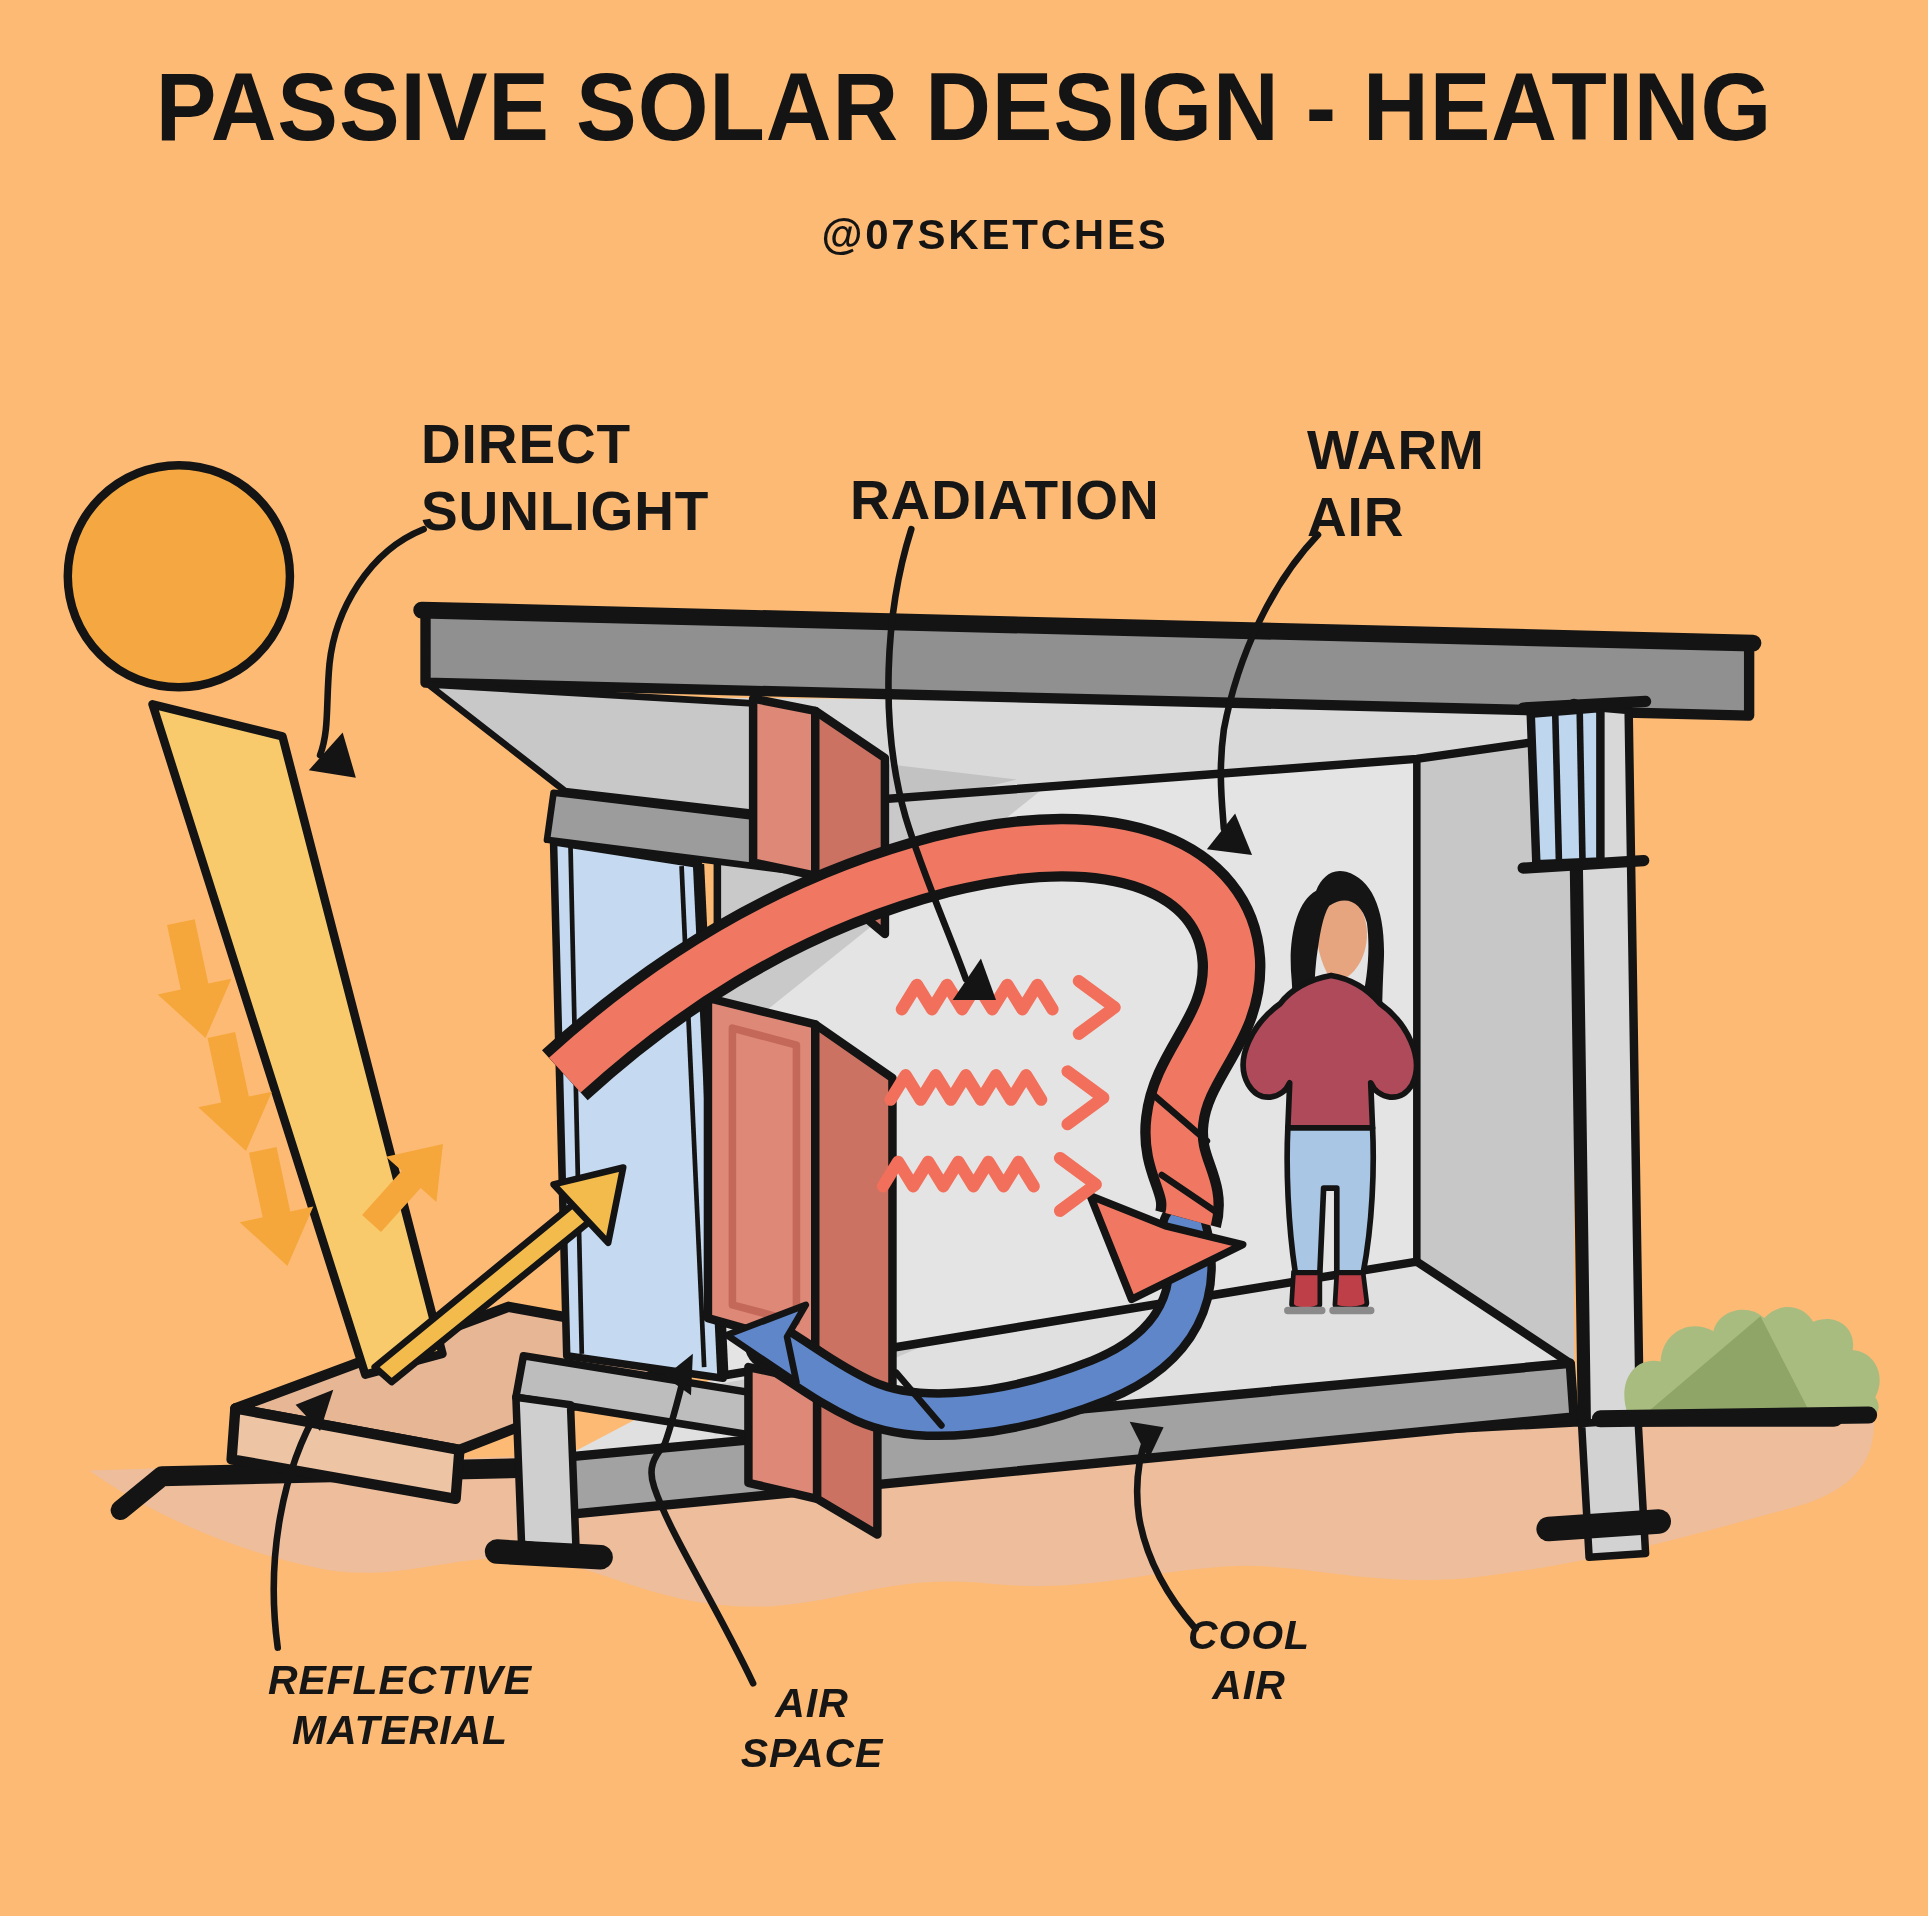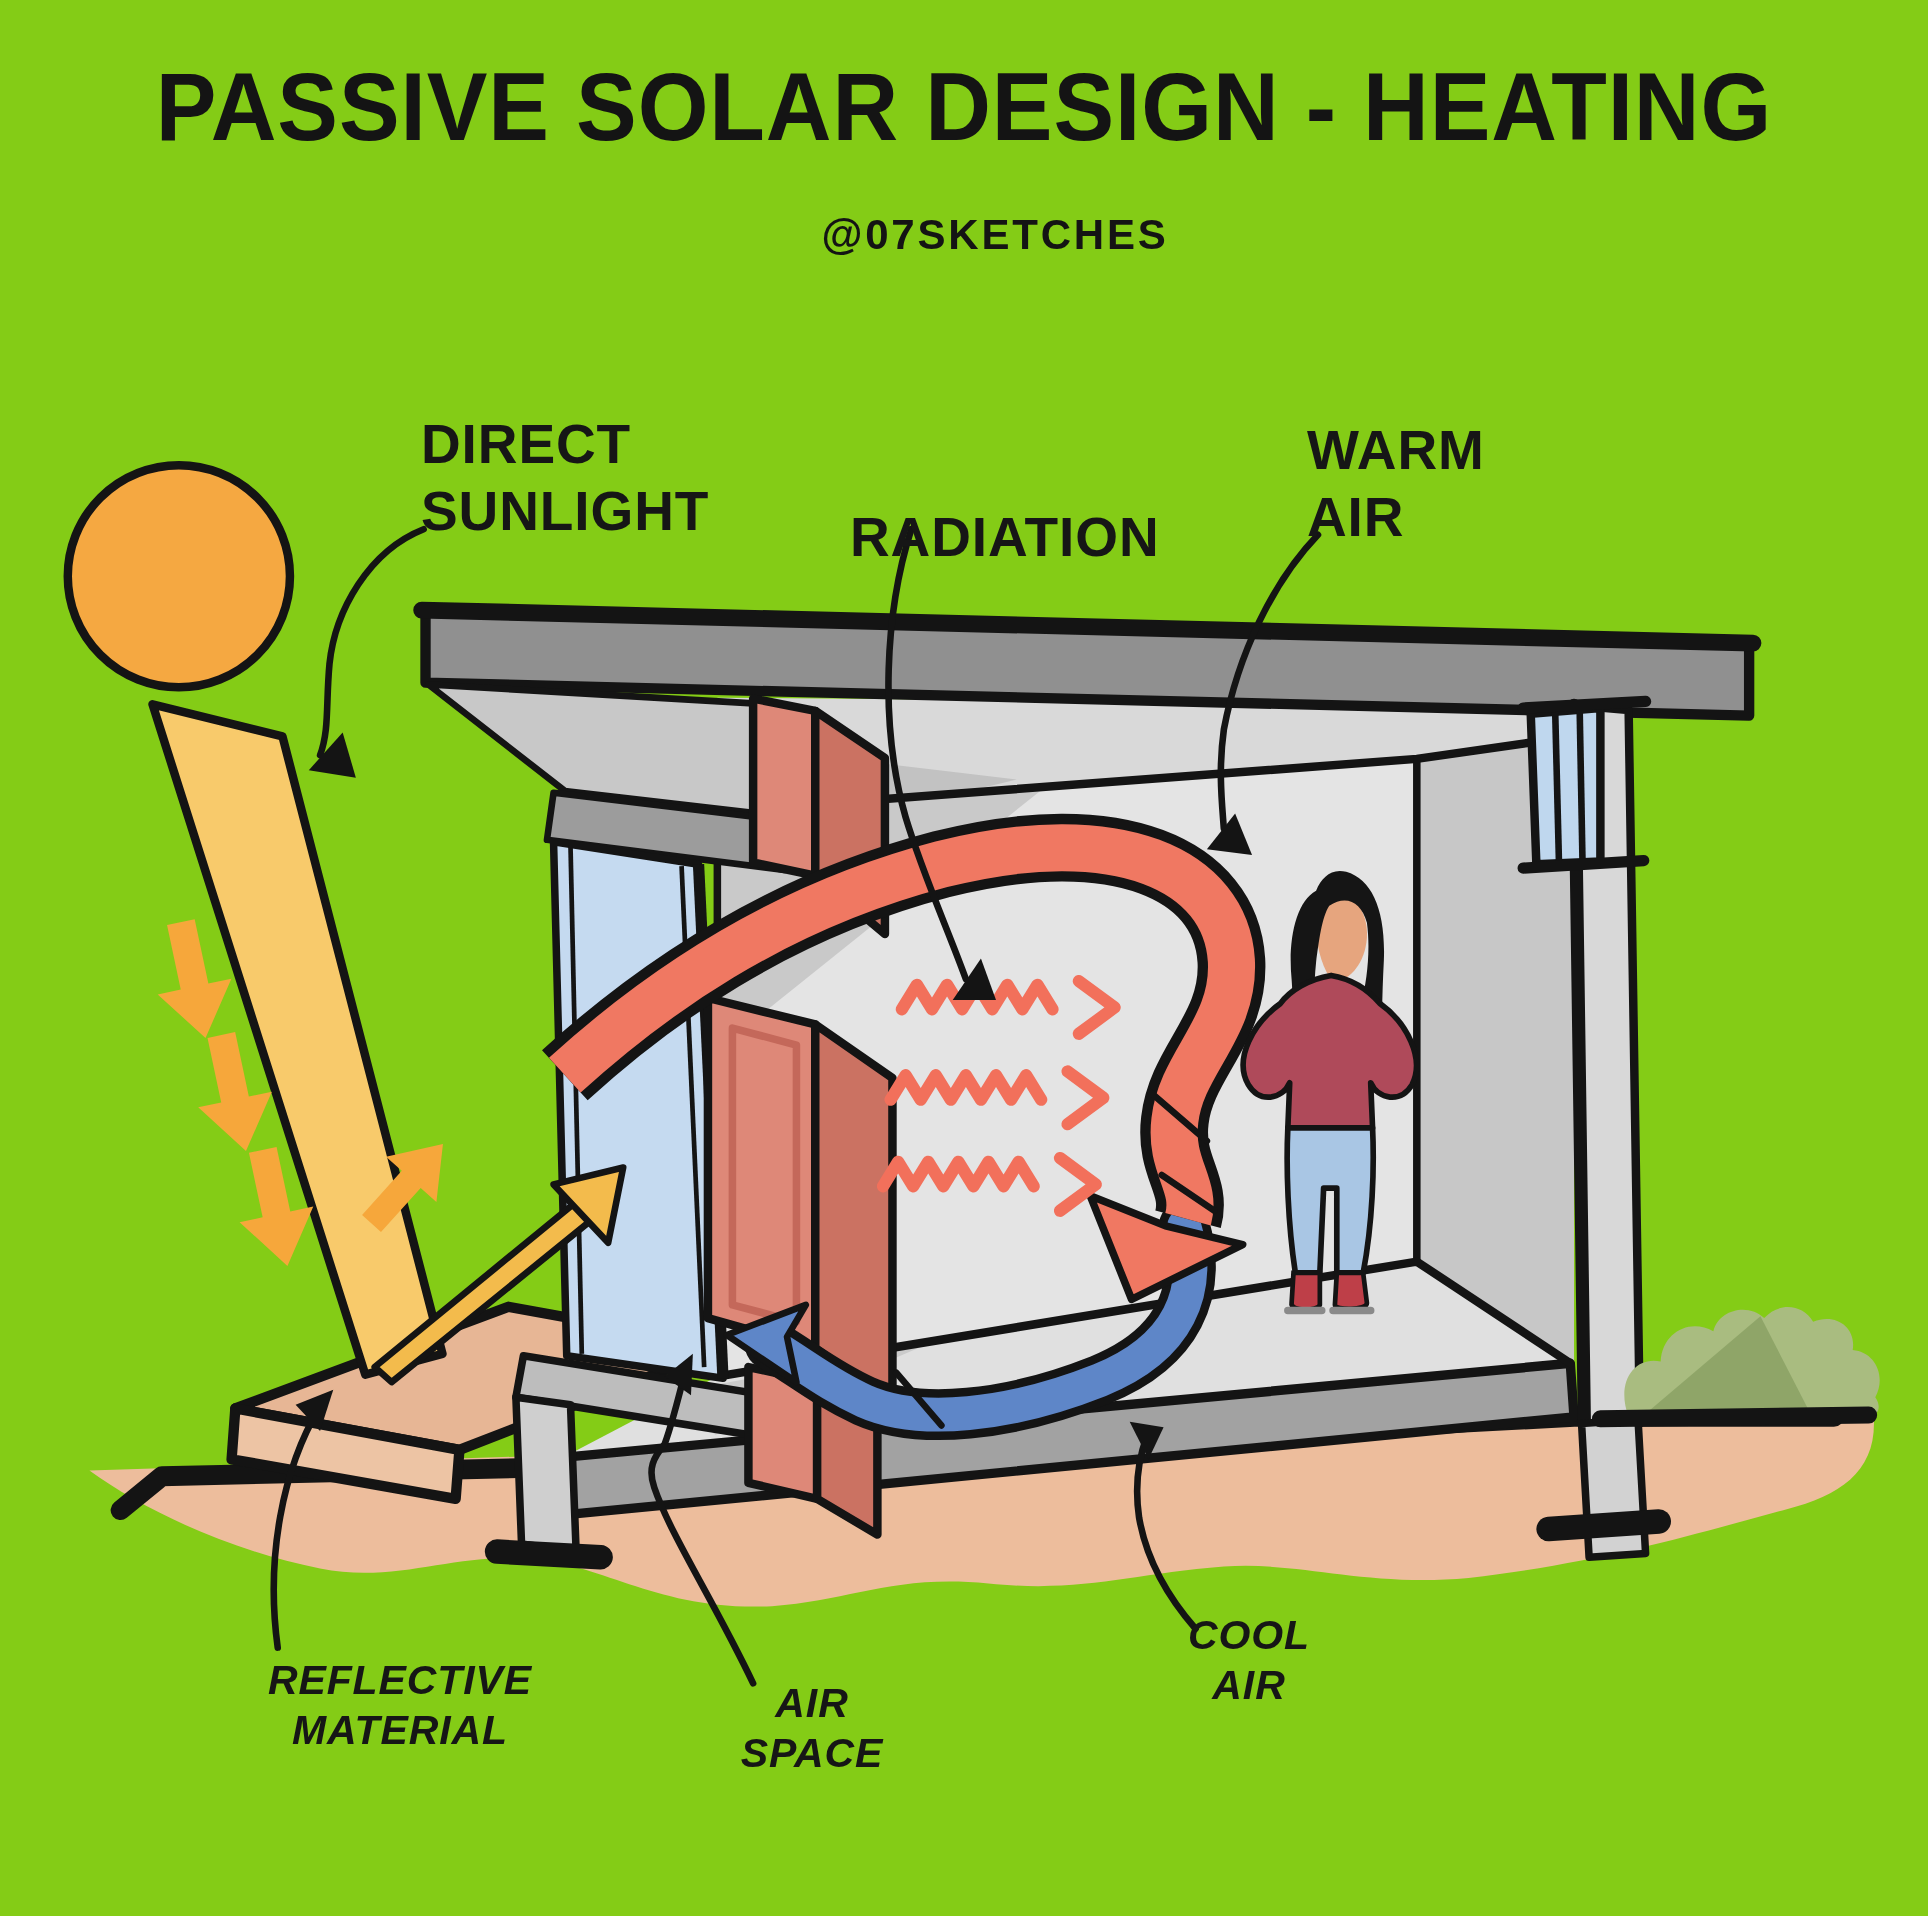--- a/index.html
+++ b/index.html
@@ -1,17 +1,17 @@
 <!DOCTYPE html>
 <html style="font-size:15px"><head>
 <meta charset="utf-8">
 <style>
   html,body{margin:0;padding:0;background:#fff;}
   body{width:1928px;height:1916px;position:relative;font-family:"Liberation Sans",sans-serif;}
-  #stage{position:absolute;inset:0;width:1928px;height:1916px;background:#84cc16;overflow:hidden;}
+  #stage{position:absolute;inset:0;width:1928px;height:1916px;background:#fdba74;overflow:hidden;}
   #art{position:absolute;left:0;top:0;}
   .label{position:absolute;color:#161616;font-weight:bold;white-space:pre-line;line-height:1.22;letter-spacing:0.9px;}
   .title{position:absolute;left:0;top:55px;width:100%;text-align:center;font-size:91px;font-weight:bold;
          color:#141414;letter-spacing:0.9px;transform:scaleY(1.06);}
   .credit{position:absolute;left:0;top:211px;width:100%;text-align:center;font-size:42px;font-weight:bold;
           color:#141414;letter-spacing:2.8px;margin-left:31px;}
   .fs46{font-size:55px;}
   .fs44{font-size:41px;}
   .ctr{text-align:center;font-style:italic;}
 </style>
@@ -186,21 +186,21 @@
     <path d="M 1270,1730 C 1242,1698 1218,1658 1210,1612 C 1205,1578 1210,1548 1218,1526"></path>
     <polygon points="1200,1510 1236,1516 1220,1550" fill="#141414" stroke="none"></polygon>
   </g>
 </svg>
 
   <div class="title">PASSIVE SOLAR DESIGN - HEATING</div>
   <div class="credit">@07SKETCHES</div>
 
   <div class="label fs46" style="left:421px;top:411px;">DIRECT
 SUNLIGHT</div>
-  <div class="label fs46" style="left:850px;top:467px;margin-top:37px;">RADIATION</div>
+  <div class="label fs46" style="left:850px;top:467px;">RADIATION</div>
   <div class="label fs46" style="left:1307px;top:417px;">WARM
 AIR</div>
   <div class="label fs44 ctr" style="left:235px;top:1655px;width:330px;">REFLECTIVE
 MATERIAL</div>
   <div class="label fs44 ctr" style="left:718px;top:1678px;width:188px;">AIR
 SPACE</div>
   <div class="label fs44 ctr" style="left:1169px;top:1610px;width:160px;">COOL
 AIR</div>
 </div>
 

